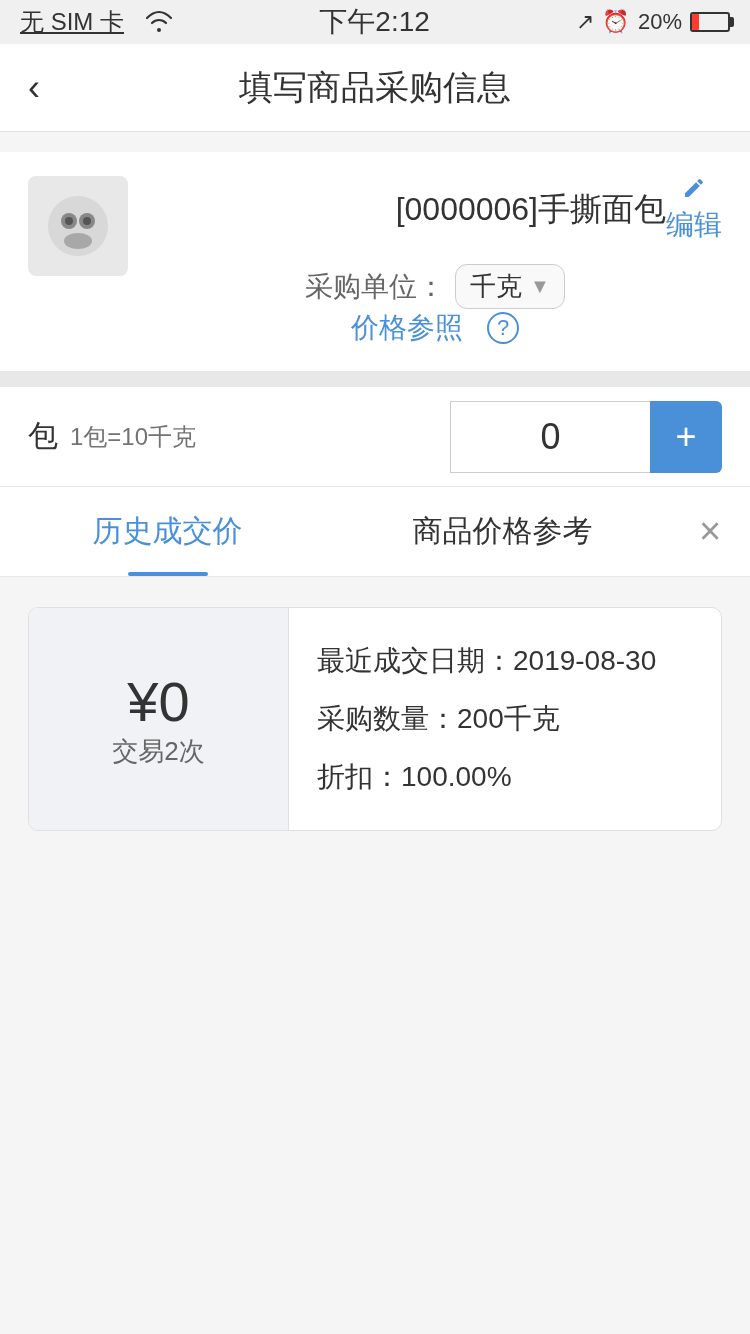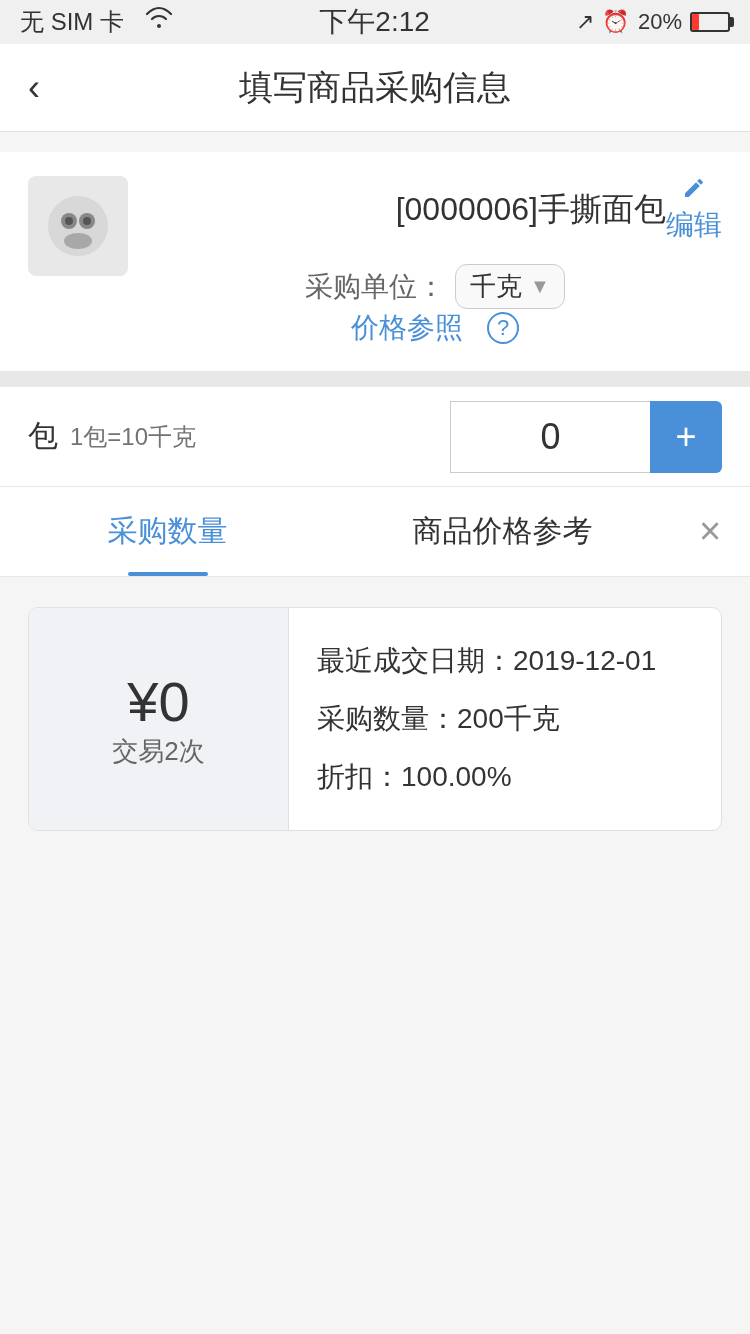--- a/index.html
+++ b/index.html
@@ -17,21 +17,21 @@
       width: 750px;
       height: 44px;
       background: #f0f0f0;
       display: flex;
       align-items: center;
       justify-content: space-between;
       padding: 0 20px;
       font-size: 24px;
       color: #333;
     }
-    .status-left { display: flex; align-items: flex-start; gap: 21px; }
+    .status-left { display: flex; align-items: flex-end; gap: 21px; text-decoration: underline; }
     .status-center { font-size: 28px; font-weight: 500; }
     .status-right { display: flex; align-items: center; gap: 8px; font-size: 22px; }
     .battery {
       width: 40px;
       height: 20px;
       border: 2px solid #333;
       border-radius: 3px;
       position: relative;
       display: inline-flex;
       align-items: center;
@@ -415,42 +415,42 @@
   <div class="qty-input-group">
     <input class="qty-input" type="text" value="0" readonly="" style="">
     <button class="qty-plus">+</button>
   </div>
 </div>
 
 <div class="bottom-panel">
 
   <div class="tabs-bar">
     <div class="tab-item active">
-      <span class="tab-label">采购数量</span>
+      <span class="tab-label">历史成交价</span>
       <div class="tab-underline"></div>
     </div>
     <div class="tab-item inactive">
       <span class="tab-label">商品价格参考</span>
     </div>
     <div class="tab-close">×</div>
   </div>
 
   <div class="history-content">
     <div class="price-card">
 
       <div class="price-card-left">
         <div class="price-amount">
           <span>¥</span><span>0</span>
         </div>
         <div class="price-trades">交易2次</div>
       </div>
 
       <div class="price-card-right">
         <div class="price-detail-row">
-          <span>最近成交日期：</span><span>2019-12-01</span>
+          <span>最近成交日期：</span><span>2019-08-30</span>
         </div>
         <div class="price-detail-row">
           <span>采购数量：</span><span>200千克</span>
         </div>
         <div class="price-detail-row">
           <span>折扣：</span><span>100.00%</span>
         </div>
       </div>
     </div>
   </div>

